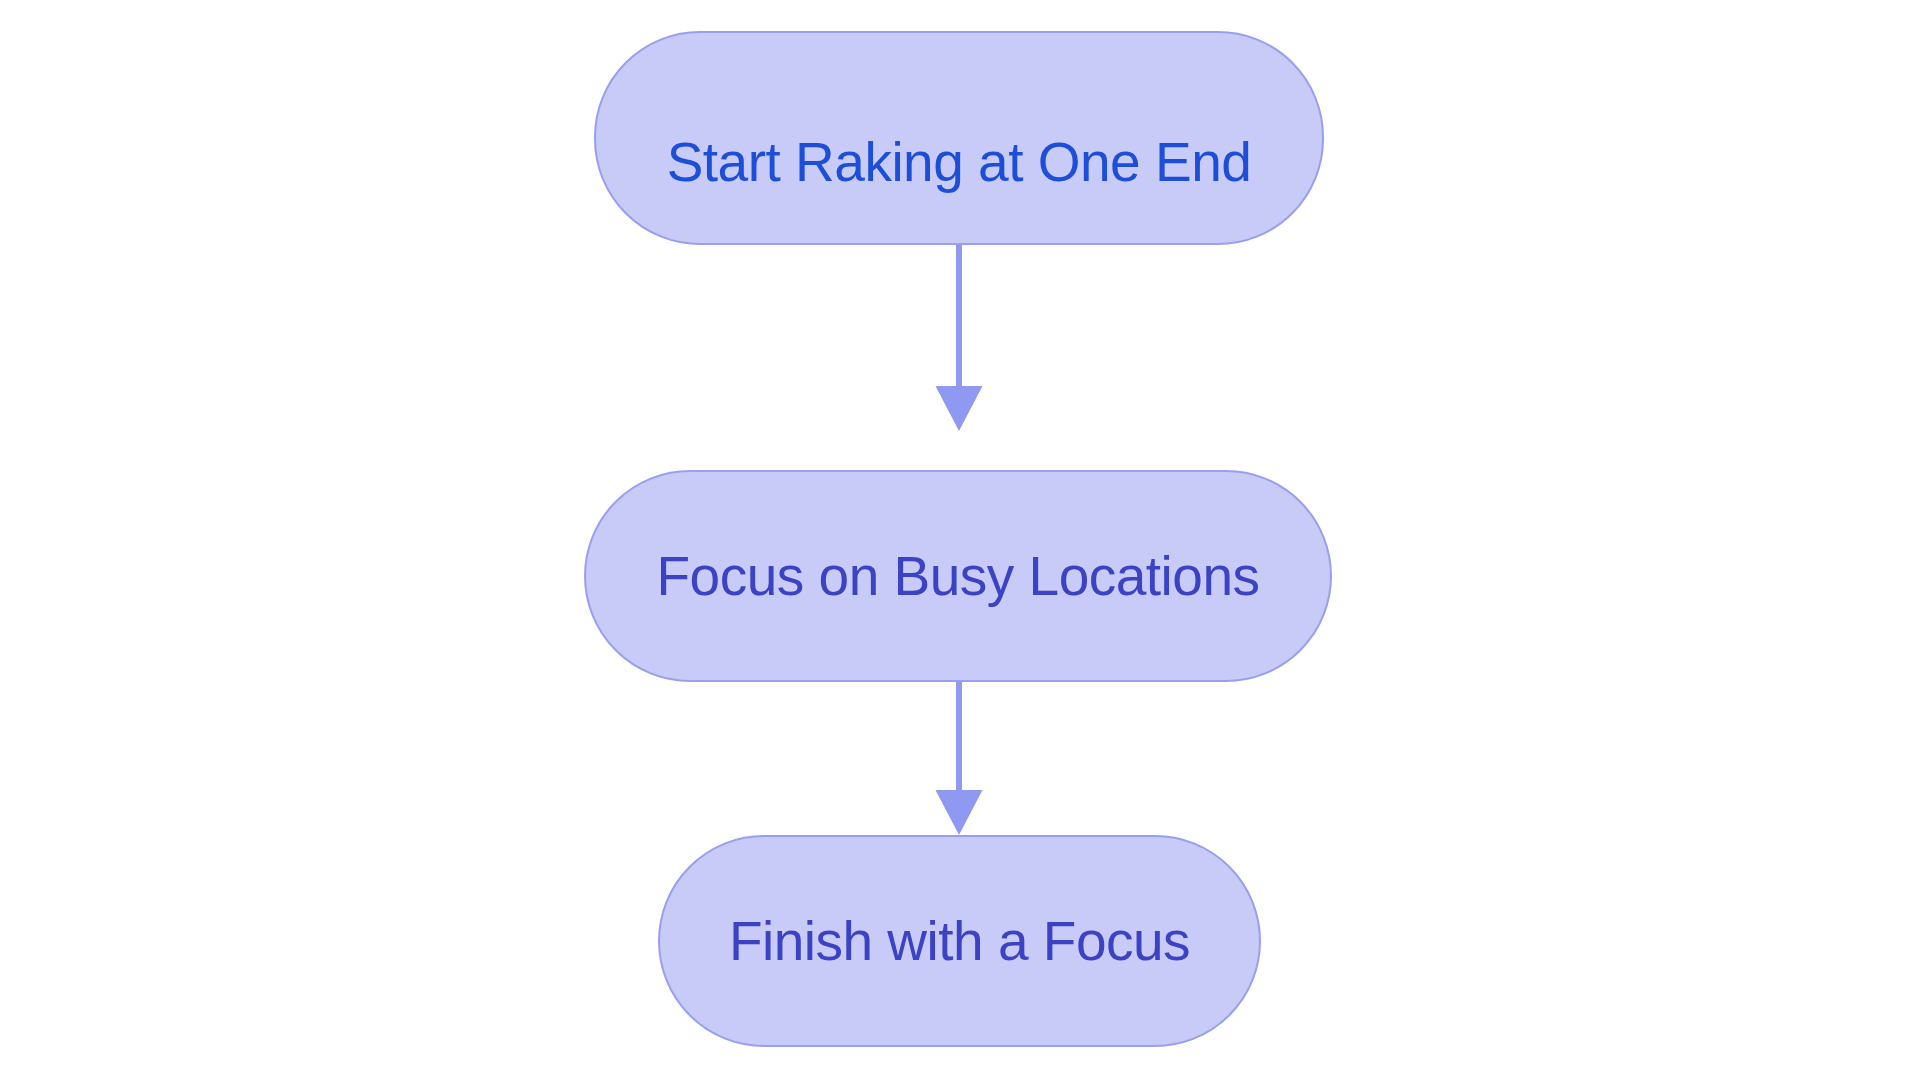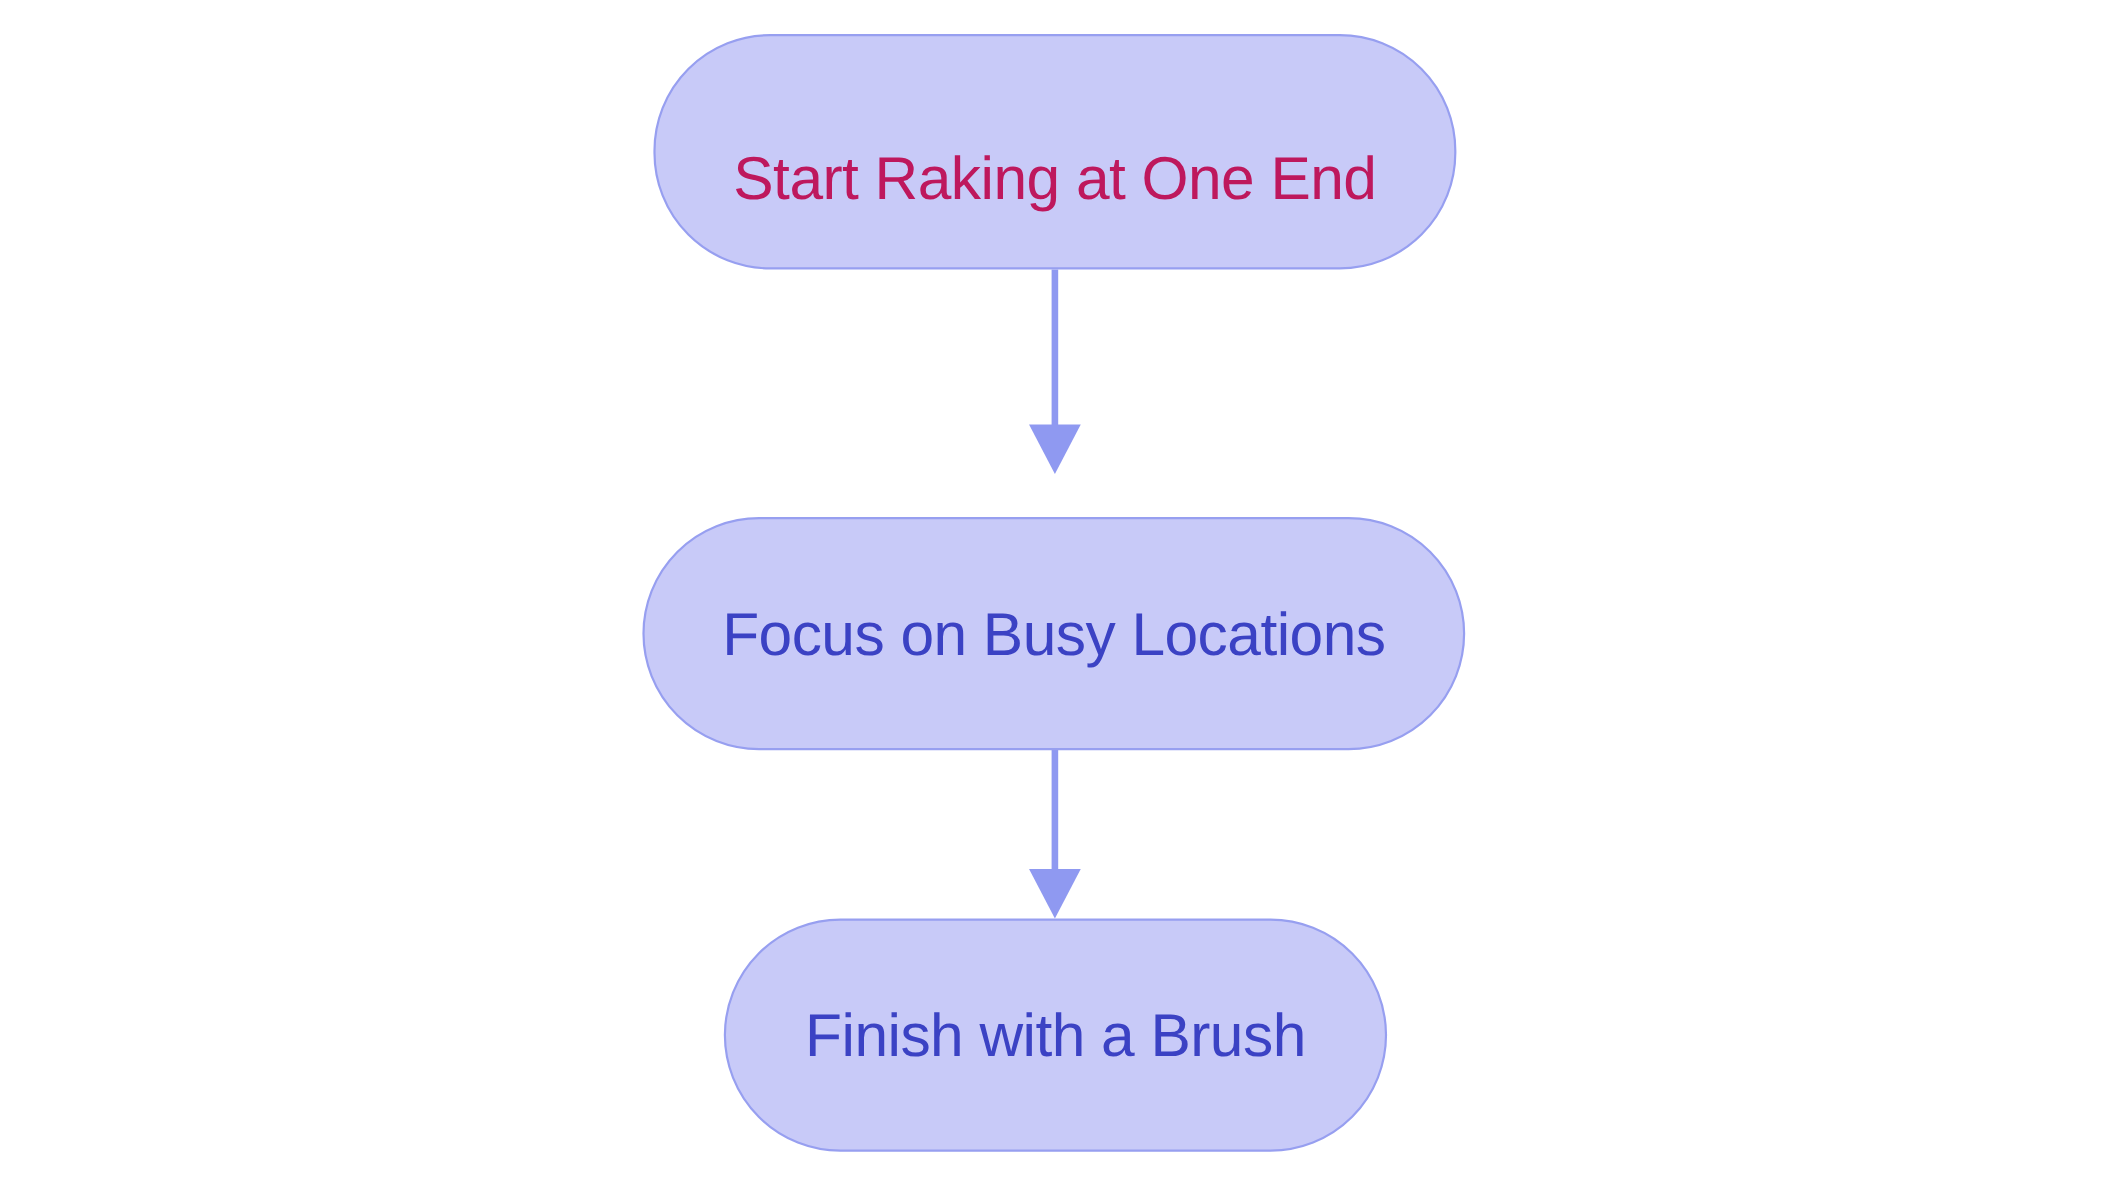--- a/index.html
+++ b/index.html
@@ -46,24 +46,24 @@
 <div class="canvas" style="background-color: rgb(255, 255, 255);">
 
   <svg class="connector-layer" viewBox="0 0 1920 1083" xmlns="http://www.w3.org/2000/svg">
     <line x1="959" y1="245" x2="959" y2="392" stroke-width="6" stroke="#8f99f1"></line>
     <polygon points="935.5,386 982.5,386 959,431" fill="#8f99f1"></polygon>
     <line x1="959" y1="643" x2="959" y2="796" stroke-width="6" stroke="#8f99f1"></line>
     <polygon points="935.5,790 982.5,790 959,835" fill="#8f99f1"></polygon>
   </svg>
 
   <div id="node-start" class="flow-node" style="background-color: rgb(200, 202, 248); border-color: rgb(151, 159, 240);">
-    <span class="node-label" style="color: #be185d; margin-top: 48px;">Start Raking at One End</span>
+    <span class="node-label" style="color: #1d4ed8; margin-top: 48px;">Start Raking at One End</span>
   </div>
 
   <div id="node-focus" class="flow-node" style="background-color: rgb(200, 202, 248); border-color: rgb(151, 159, 240); margin-top: 39px;">
     <span class="node-label" style="color: rgb(59, 66, 196);">Focus on Busy Locations</span>
   </div>
 
   <div id="node-finish" class="flow-node" style="background-color: rgb(200, 202, 248); border-color: rgb(151, 159, 240);">
-    <span class="node-label" style="color: rgb(59, 66, 196);">Finish with a Brush</span>
+    <span class="node-label" style="color: rgb(59, 66, 196);">Finish with a Focus</span>
   </div>
 
 </div>
 
 </body></html>

